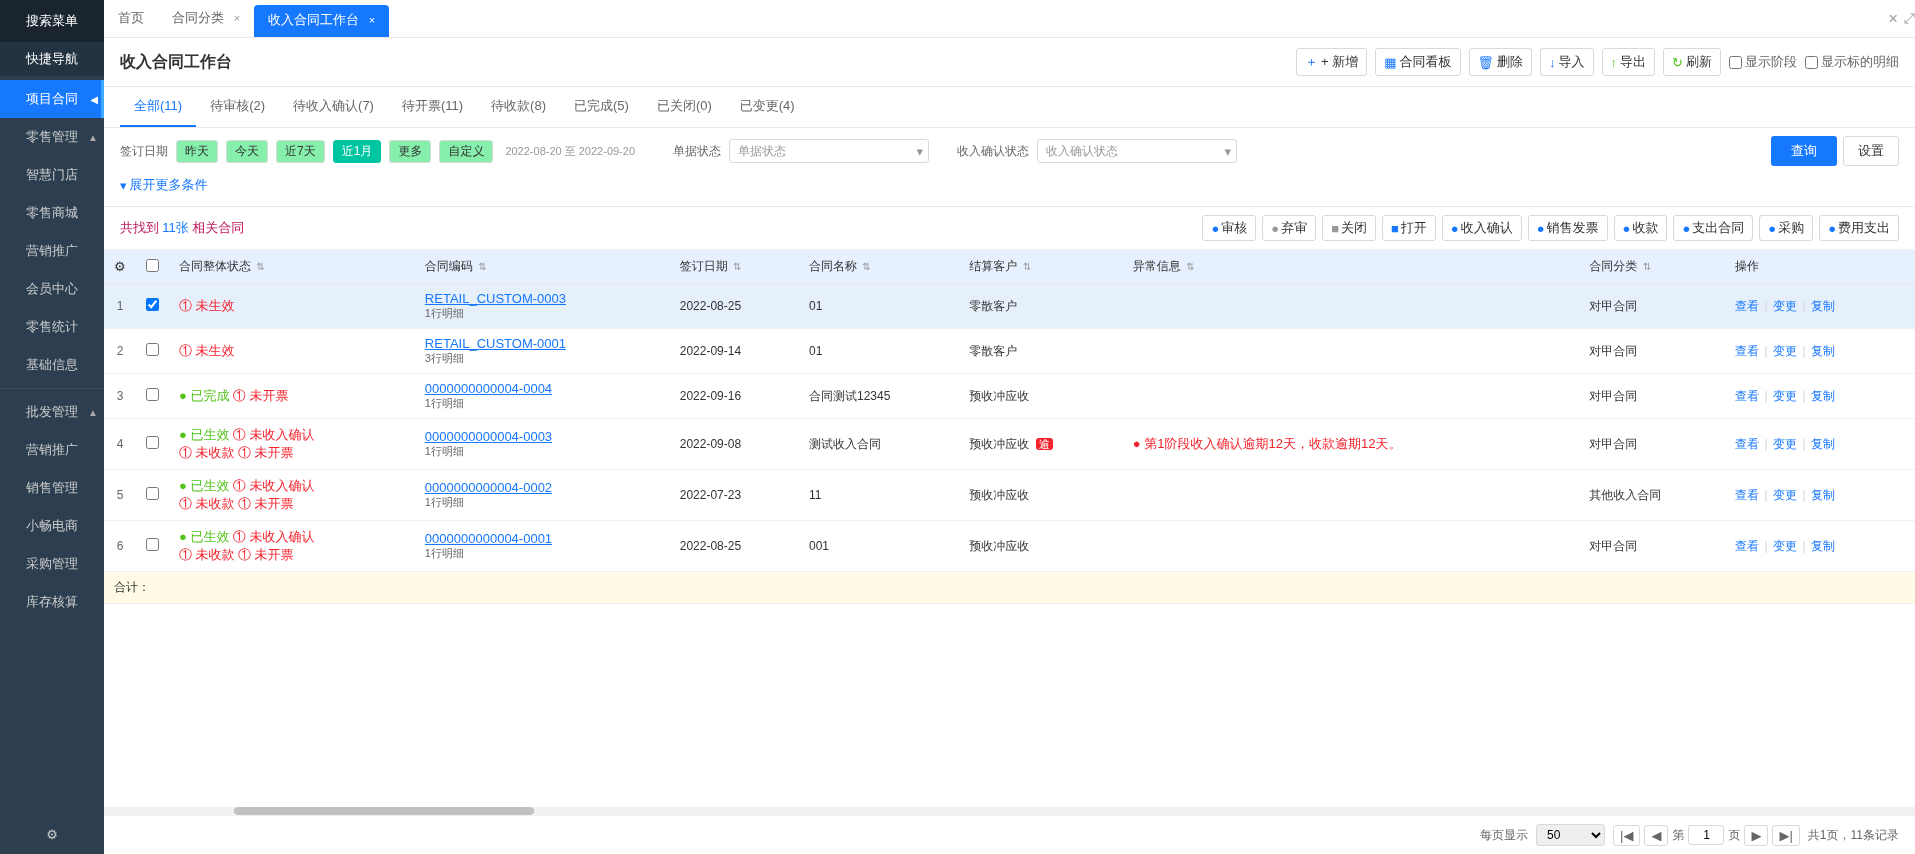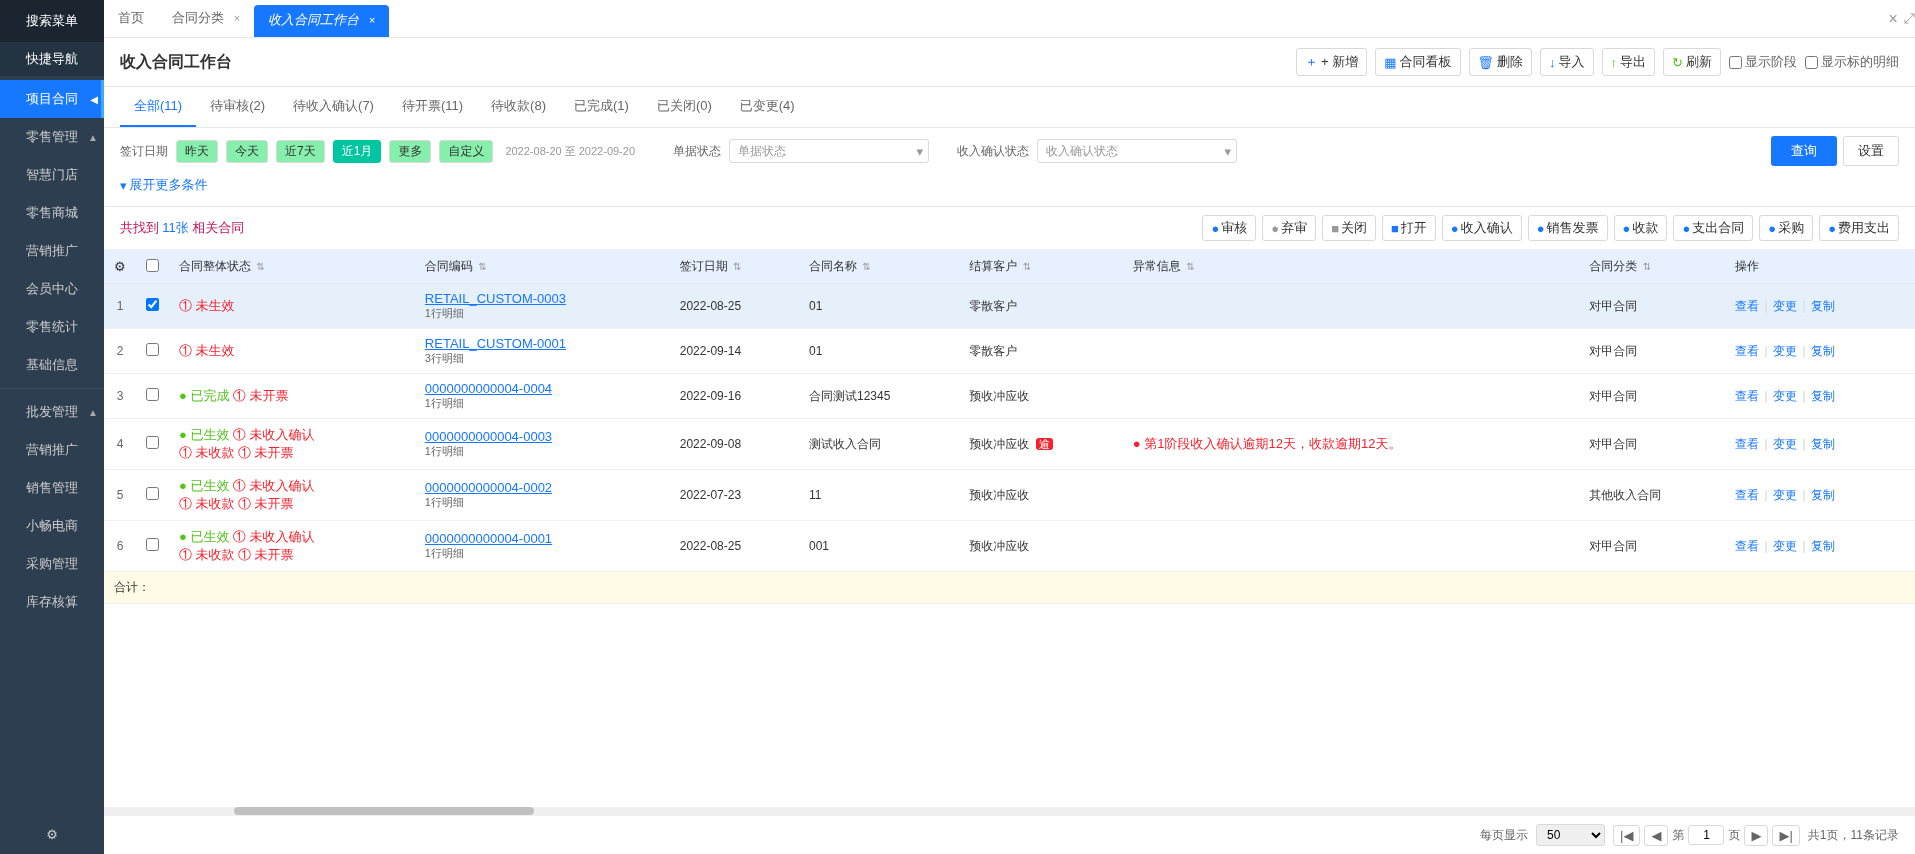--- a/index.html
+++ b/index.html
@@ -14,21 +14,21 @@
     .sidebar-item.active::after { content: ''; position: absolute; right: 0; top: 0; bottom: 0; width: 3px; background: #40a9ff; }
     .sidebar-bottom { margin-top: auto; padding: 12px 8px; text-align: center; color: #ccc; cursor: pointer; }
     .sidebar-divider { height: 1px; background: #3a4a5c; margin: 4px 0; }
 
     
     .main { flex: 1; display: flex; flex-direction: column; overflow: hidden; }
 
     
     .tab-bar { background: #fff; border-bottom: 1px solid #e8e8e8; display: flex; align-items: center; padding: 0 0; height: 38px; flex-shrink: 0; }
     .tab-item { padding: 8px 14px; cursor: pointer; font-size: 13px; color: #666; border-bottom: 2px solid transparent; }
-    .tab-item.active { color: #fff; background: #1677ff; border-radius: 4px 4px 0 0; padding: 6px 14px; margin-top: 4px; font-style: italic; }
+    .tab-item.active { color: #fff; background: #1677ff; border-radius: 4px 4px 0 0; padding: 6px 14px; margin-top: 4px; }
     .tab-item.active .tab-close { color: #fff; }
     .tab-close { margin-left: 6px; color: #999; font-size: 11px; }
     .tab-bar-close { margin-left: auto; color: #999; cursor: pointer; font-size: 16px; }
     .tab-bar-expand { color: #999; cursor: pointer; font-size: 14px; margin-left: 6px; }
 
     
     .page-header { background: #fff; padding: 10px 16px; display: flex; align-items: center; justify-content: space-between; border-bottom: 1px solid #e8e8e8; flex-shrink: 0; }
     .page-title { font-size: 16px; font-weight: bold; color: #333; }
     .toolbar { display: flex; align-items: center; gap: 8px; }
     .toolbar-btn { display: flex; align-items: center; gap: 3px; padding: 4px 8px; border: 1px solid #d9d9d9; border-radius: 3px; background: #fff; cursor: pointer; color: #333; font-size: 12px; }
@@ -202,21 +202,21 @@
       </label>
     </div>
   </div>
 
   <div class="filter-tabs">
     <div class="filter-tab active">全部(11)</div>
     <div class="filter-tab">待审核(2)</div>
     <div class="filter-tab">待收入确认(7)</div>
     <div class="filter-tab">待开票(11)</div>
     <div class="filter-tab">待收款(8)</div>
-    <div class="filter-tab">已完成(1)</div>
+    <div class="filter-tab">已完成(5)</div>
     <div class="filter-tab">已关闭(0)</div>
     <div class="filter-tab">已变更(4)</div>
   </div>
 
   <div class="filter-bar">
     <div class="filter-row" style="margin-bottom: 6px;">
       <span class="filter-label">签订日期</span>
       <button class="filter-date-btn">昨天</button>
       <button class="filter-date-btn">今天</button>
       <button class="filter-date-btn">近7天</button>

